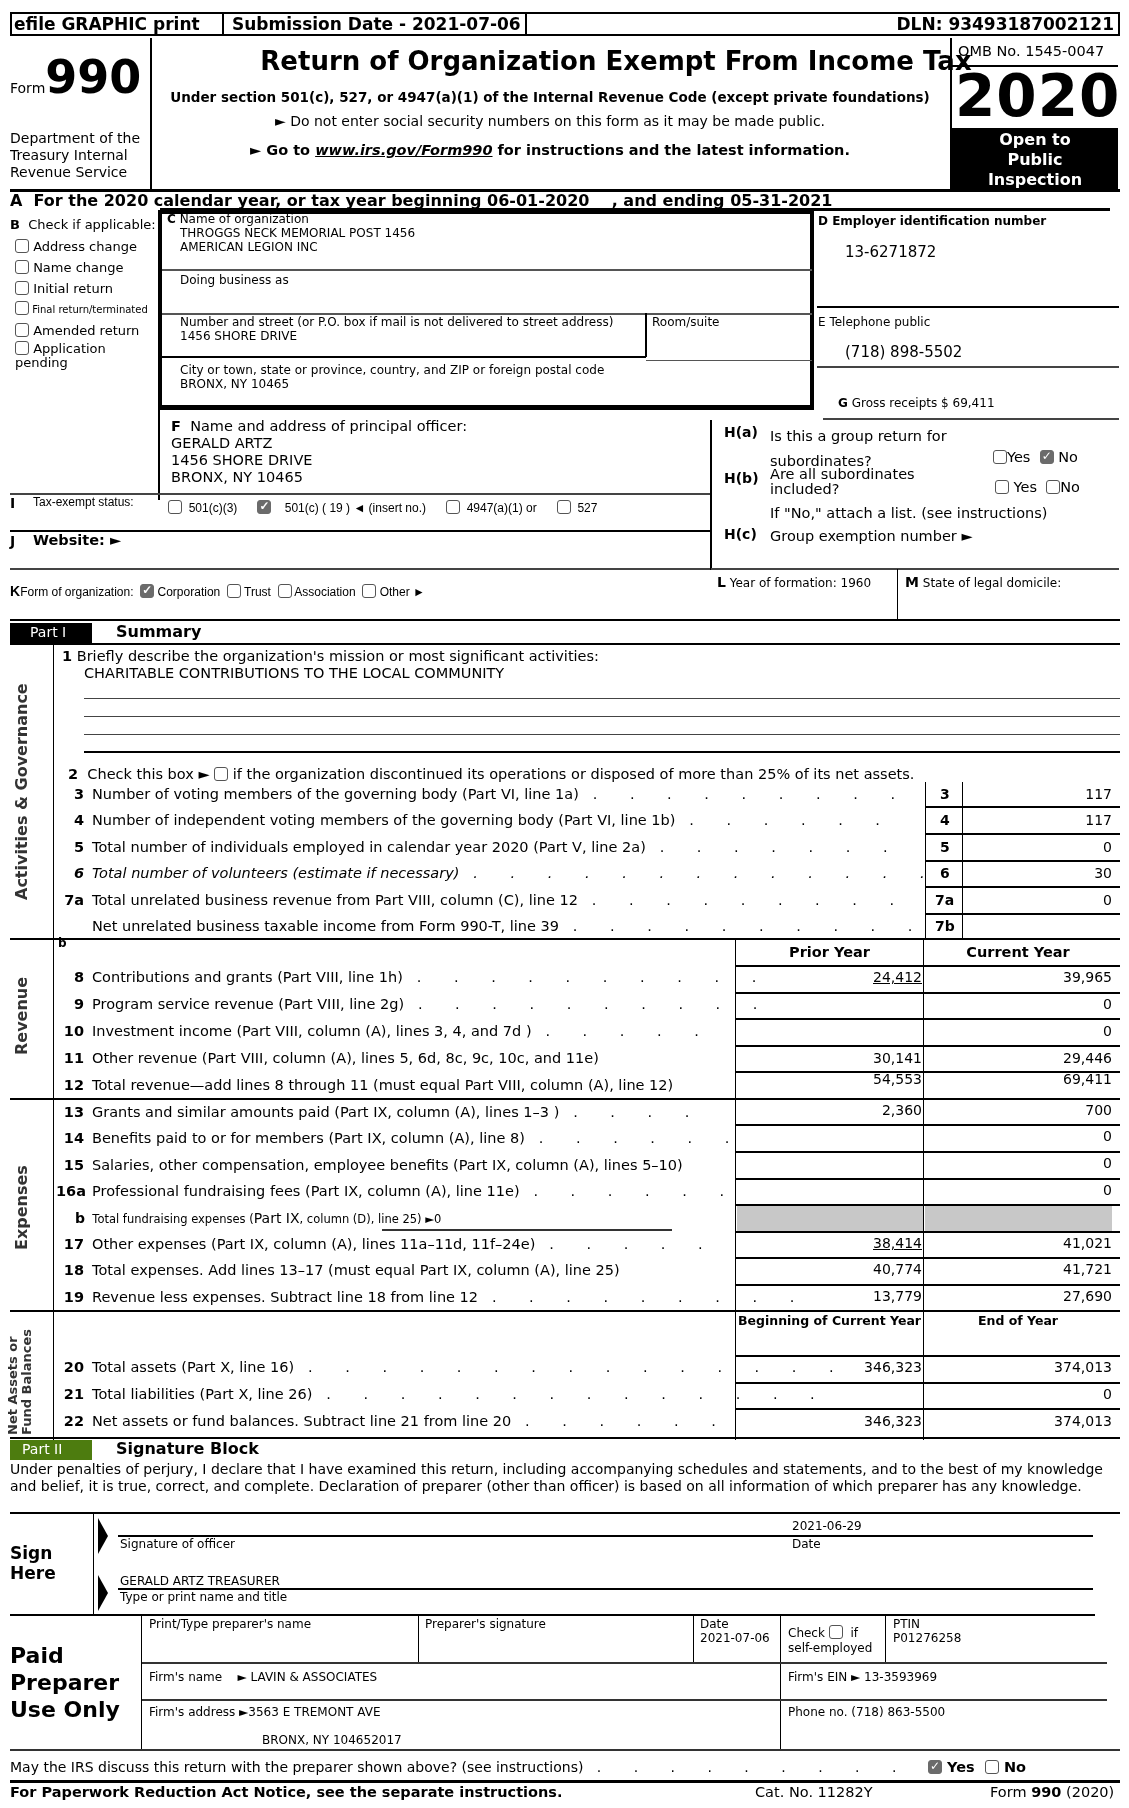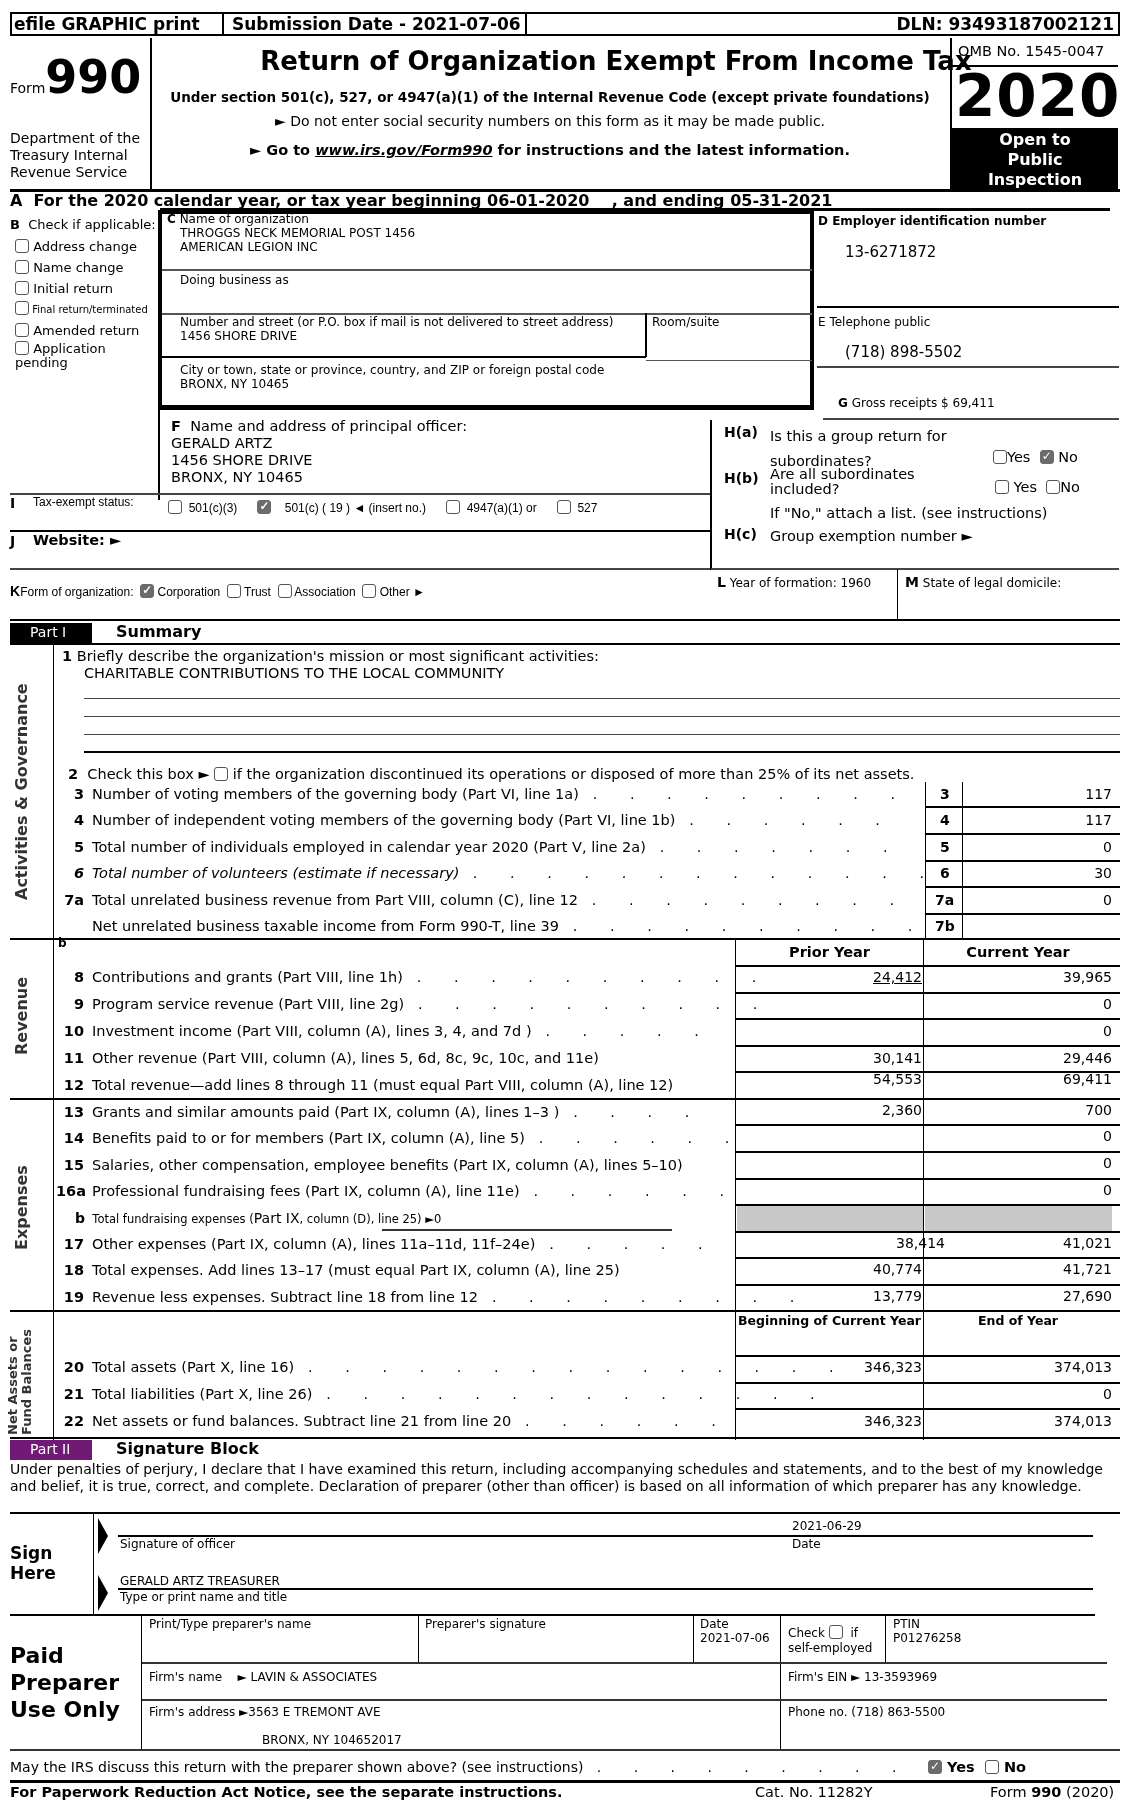--- a/index.html
+++ b/index.html
@@ -246,21 +246,21 @@
 </div>
 <div class="hl" style="left:10px;top:1098px;width:1110px;"></div>
 
 <div>
   <div class="row-label" style="left:56px;top:1104px;"><span class="ln">13</span><span>Grants and similar amounts paid (Part IX, column (A), lines 1–3 )</span>&nbsp;&nbsp;&nbsp;<span class="dots">. . . .</span></div>
   <div class="num" style="left:740px;top:1102px;width:182px;">2,360</div>
   <div class="num" style="left:928px;top:1102px;width:184px;">700</div>
 </div>
 <div class="hl" style="left:736px;top:1124px;width:384px;"></div>
 <div>
-  <div class="row-label" style="left:56px;top:1130px;"><span class="ln">14</span><span>Benefits paid to or for members (Part IX, column (A), line 5)</span>&nbsp;&nbsp;&nbsp;<span class="dots">. . . . . .</span></div>
+  <div class="row-label" style="left:56px;top:1130px;"><span class="ln">14</span><span>Benefits paid to or for members (Part IX, column (A), line 8)</span>&nbsp;&nbsp;&nbsp;<span class="dots">. . . . . .</span></div>
   <div class="num" style="left:740px;top:1128px;width:182px;"></div>
   <div class="num" style="left:928px;top:1128px;width:184px;">0</div>
 </div>
 <div class="hl" style="left:736px;top:1151px;width:384px;"></div>
 <div>
   <div class="row-label" style="left:56px;top:1157px;"><span class="ln">15</span><span>Salaries, other compensation, employee benefits (Part IX, column (A), lines 5–10)</span></div>
   <div class="num" style="left:740px;top:1155px;width:182px;"></div>
   <div class="num" style="left:928px;top:1155px;width:184px;">0</div>
 </div>
 <div class="hl" style="left:736px;top:1178px;width:384px;"></div>
@@ -272,21 +272,21 @@
 <div class="hl" style="left:736px;top:1204px;width:384px;"></div>
 <div class="gray" style="left:737px;top:1206px;width:186px;height:25px;"></div>
 <div class="gray" style="left:925px;top:1206px;width:187px;height:25px;"></div>
 <div class="abs" style="left:75px;top:1210px;font-size:11.5px;">
   <b style="font-size:14px;">b</b>&nbsp;&nbsp;<span>Total fundraising expenses (</span><span style="font-size:14px;">Part IX</span><span>, column (D), line 25) ►</span><span>0</span>
 </div>
 <div class="hl1" style="left:382px;top:1229px;width:290px;height:2px;background:#333;"></div>
 <div class="hl" style="left:736px;top:1231px;width:384px;"></div>
 <div>
   <div class="row-label" style="left:56px;top:1236px;"><span class="ln">17</span><span>Other expenses (Part IX, column (A), lines 11a–11d, 11f–24e)</span>&nbsp;&nbsp;&nbsp;<span class="dots">. . . . .</span></div>
-  <div class="num" style="left:763px;top:1235px;width:182px;">38,414</div>
+  <div class="num" style="left:740px;top:1235px;width:182px;text-decoration:underline;">38,414</div>
   <div class="num" style="left:928px;top:1235px;width:184px;">41,021</div>
 </div>
 <div class="hl" style="left:736px;top:1257px;width:384px;"></div>
 <div>
   <div class="row-label" style="left:56px;top:1262px;"><span class="ln">18</span><span>Total expenses. Add lines 13–17 (must equal Part IX, column (A), line 25)</span></div>
   <div class="num" style="left:740px;top:1261px;width:182px;">40,774</div>
   <div class="num" style="left:928px;top:1261px;width:184px;">41,721</div>
 </div>
 <div class="hl" style="left:736px;top:1284px;width:384px;"></div>
 <div>
@@ -311,21 +311,21 @@
   <div class="num" style="left:928px;top:1386px;width:184px;">0</div>
 </div>
 <div class="hl" style="left:736px;top:1408px;width:384px;"></div>
 <div>
   <div class="row-label" style="left:56px;top:1413px;"><span class="ln">22</span><span>Net assets or fund balances. Subtract line 21 from line 20</span>&nbsp;&nbsp;&nbsp;<span class="dots">. . . . . .</span></div>
   <div class="num" style="left:740px;top:1413px;width:182px;">346,323</div>
   <div class="num" style="left:928px;top:1413px;width:184px;">374,013</div>
 </div>
 <div class="hl" style="left:10px;top:1437px;width:1110px;"></div>
 
-<div class="abs" style="left:10px;top:1440px;width:82px;height:20px;background:#701a75;color:#fff;font-size:14px;padding:1px 0 0 20px;">Part II</div>
+<div class="abs" style="left:10px;top:1440px;width:82px;height:20px;background:#4d7c0f;color:#fff;font-size:14px;padding:1px 0 0 12px;">Part II</div>
 <div class="abs b" style="left:116px;top:1439px;font-size:16px;">Signature Block</div>
 <div class="abs" style="left:10px;top:1461px;width:1105px;font-size:14px;line-height:17px;">Under penalties of perjury, I declare that I have examined this return, including accompanying schedules and statements, and to the best of my knowledge and belief, it is true, correct, and complete. Declaration of preparer (other than officer) is based on all information of which preparer has any knowledge.</div>
 <div class="hl" style="left:10px;top:1512px;width:1110px;"></div>
 
 <div class="abs b" style="left:10px;top:1543px;width:70px;font-size:17px;line-height:20px;">Sign Here</div>
 <div class="vl1" style="left:93px;top:1514px;height:100px;"></div>
 <div class="abs" style="left:98px;top:1518px;width:0;height:0;border-top:18px solid transparent;border-bottom:18px solid transparent;border-left:10px solid #000;"></div>
 <div class="abs" style="left:98px;top:1575px;width:0;height:0;border-top:18px solid transparent;border-bottom:18px solid transparent;border-left:10px solid #000;"></div>
 <div class="abs sm" style="left:792px;top:1519px;">2021-06-29</div>
 <div class="hl" style="left:118px;top:1535px;width:975px;"></div>

